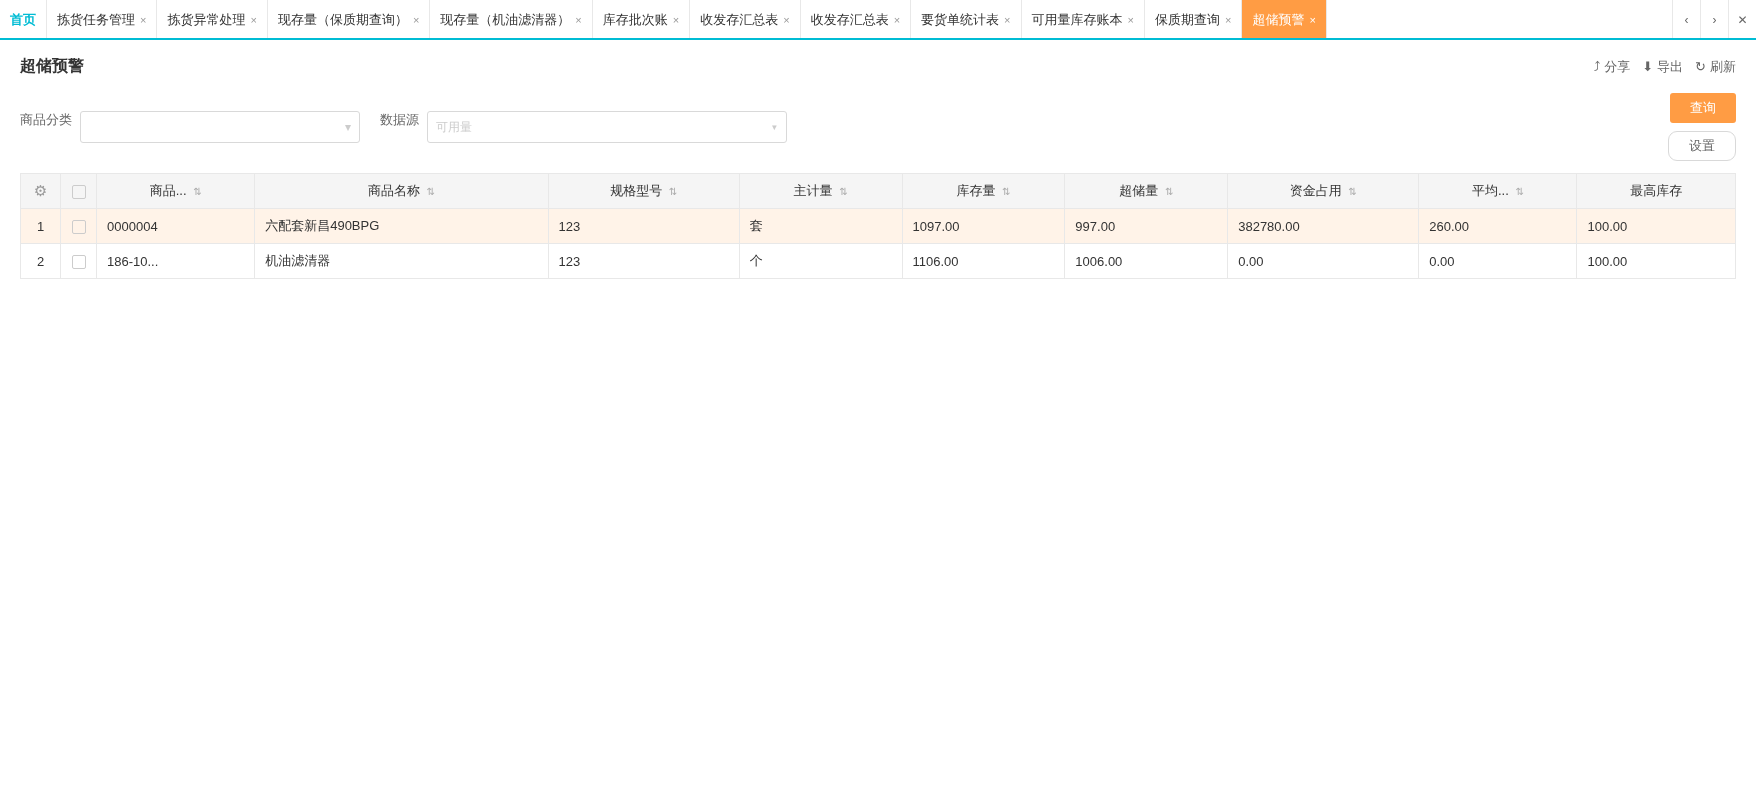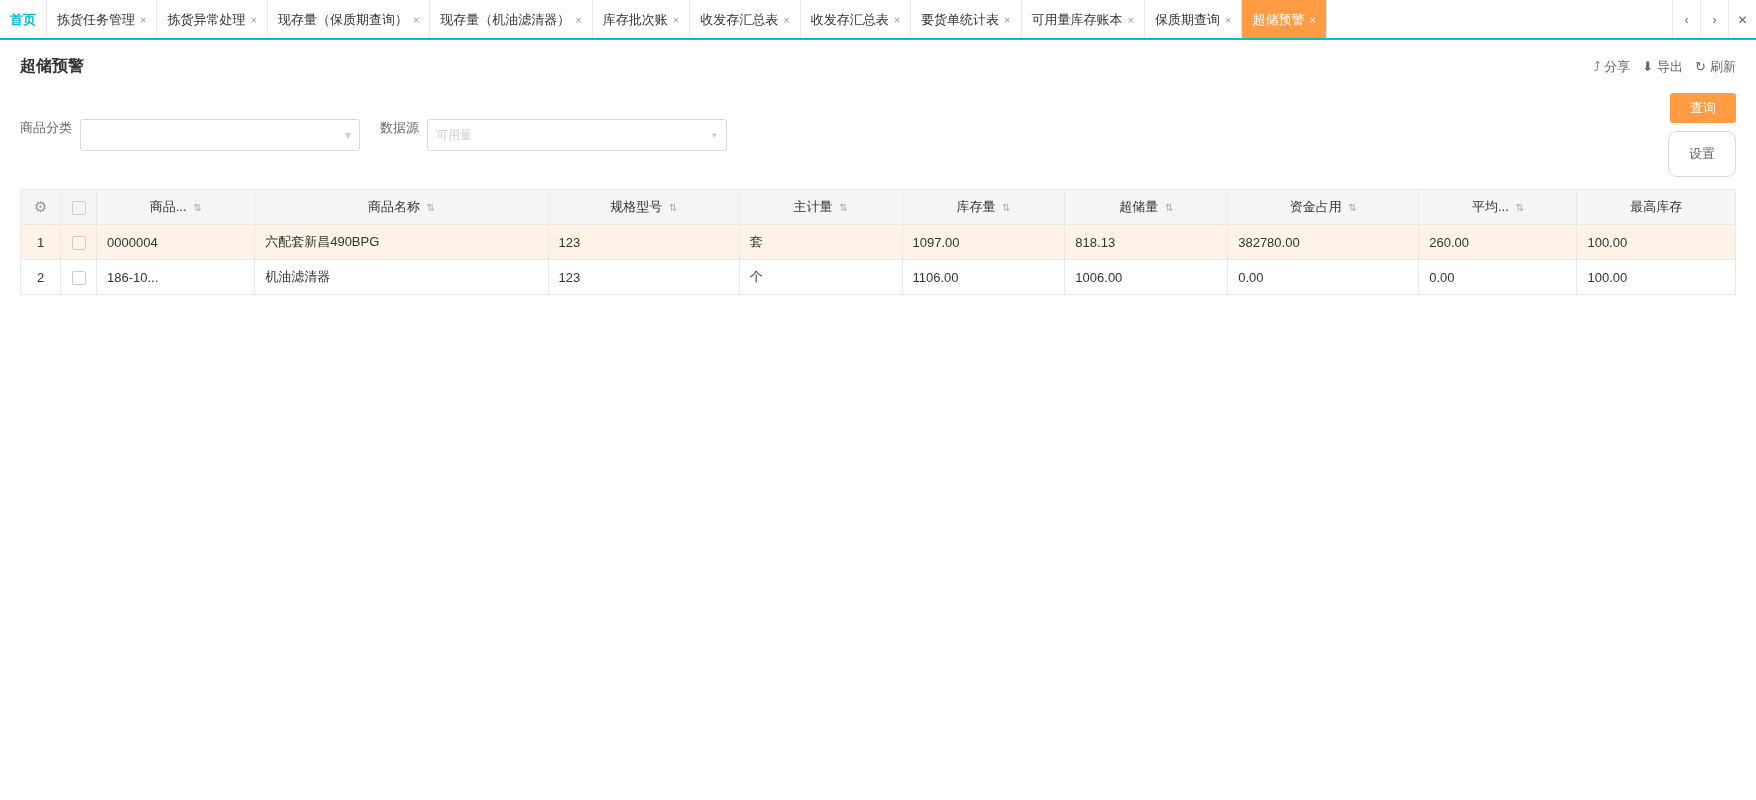--- a/index.html
+++ b/index.html
@@ -118,42 +118,42 @@
       border: 1px solid #d9d9d9;
       border-radius: 3px;
       padding: 4px 8px;
       width: 280px;
       height: 32px;
       cursor: pointer;
       background: #fff;
       justify-content: space-between;
     }
     .filter-select-wide {
-      width: 300px;
+      width: 360px;
       font-family: Liberation Mono, monospace;
     }
     .filter-select span { color: #ccc; font-size: 12px; }
 
     .btn-query {
       background: #ff9c44;
       color: #fff;
       border: none;
       border-radius: 3px;
       padding: 6px 20px;
       cursor: pointer;
       font-size: 13px;
       margin-left: auto;
     }
 
     .btn-settings {
       background: #fff;
       color: #666;
       border: 1px solid #d9d9d9;
       border-radius: 9px;
-      padding: 13px 20px;
+      padding: 5px 20px;
       cursor: pointer;
       font-size: 13px;
       margin-left: auto;
       margin-top: 4px;
       display: block;
     }
 
     .filter-buttons {
       display: flex;
       flex-direction: column;
@@ -370,21 +370,21 @@
     <tr class="row-highlighted">
     <td class="row-num">1</td>
     <td class="checkbox-col">
       <span class="check-box"></span>
     </td>
     <td>0000004</td>
     <td>六配套新昌490BPG</td>
     <td>123</td>
     <td>套</td>
     <td>1097.00</td>
-    <td>818.13</td>
+    <td>997.00</td>
     <td>382780.00</td>
     <td>260.00</td>
     <td>100.00</td>
   </tr>
         <tr class="row-normal">
     <td class="row-num">2</td>
     <td class="checkbox-col">
       <span class="check-box"></span>
     </td>
     <td>186-10...</td>

